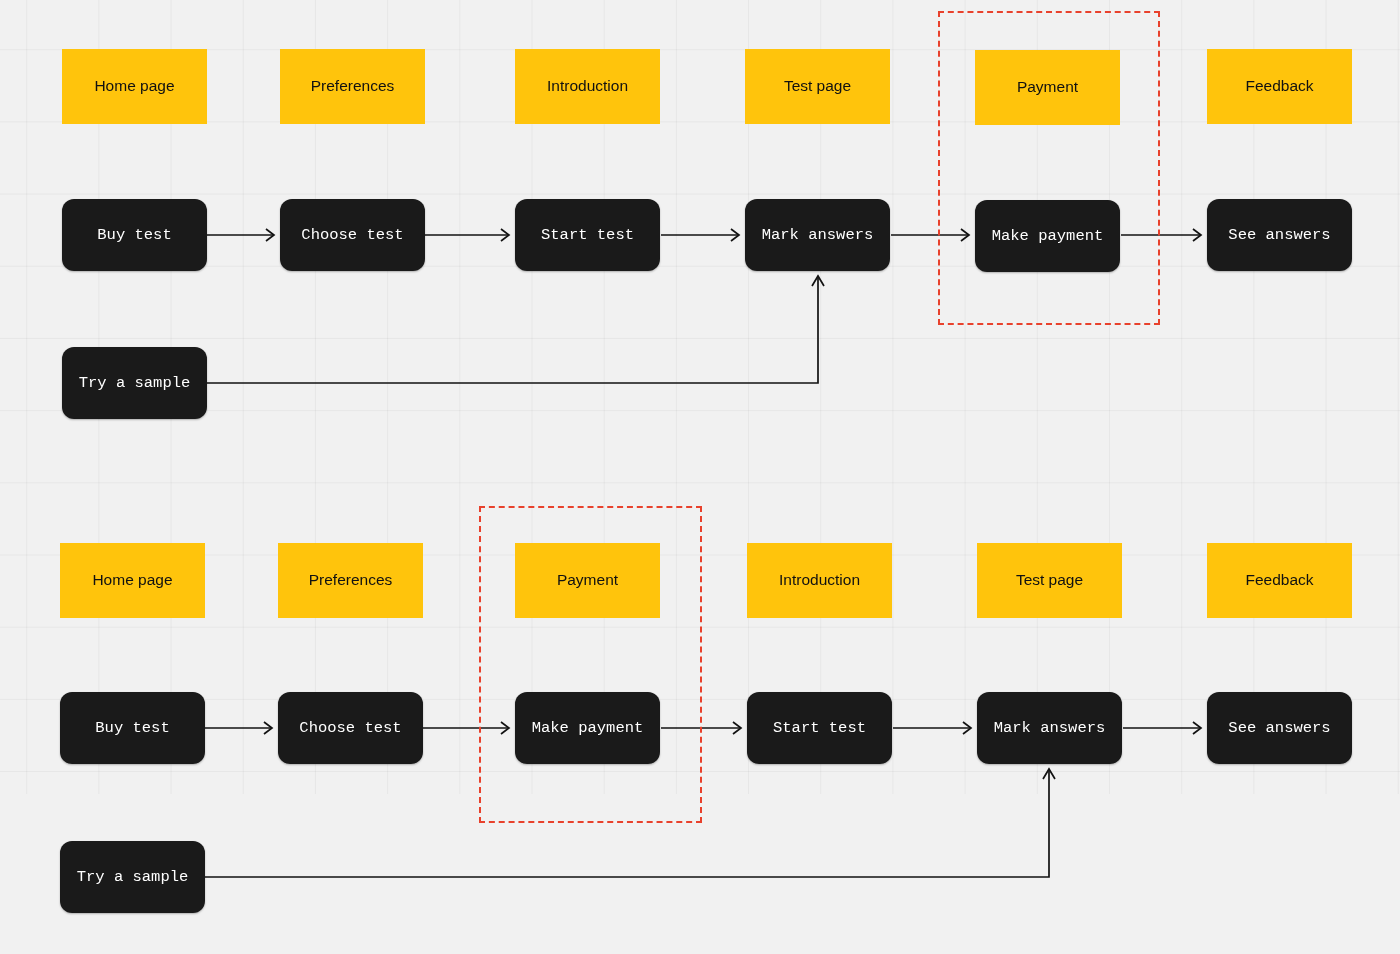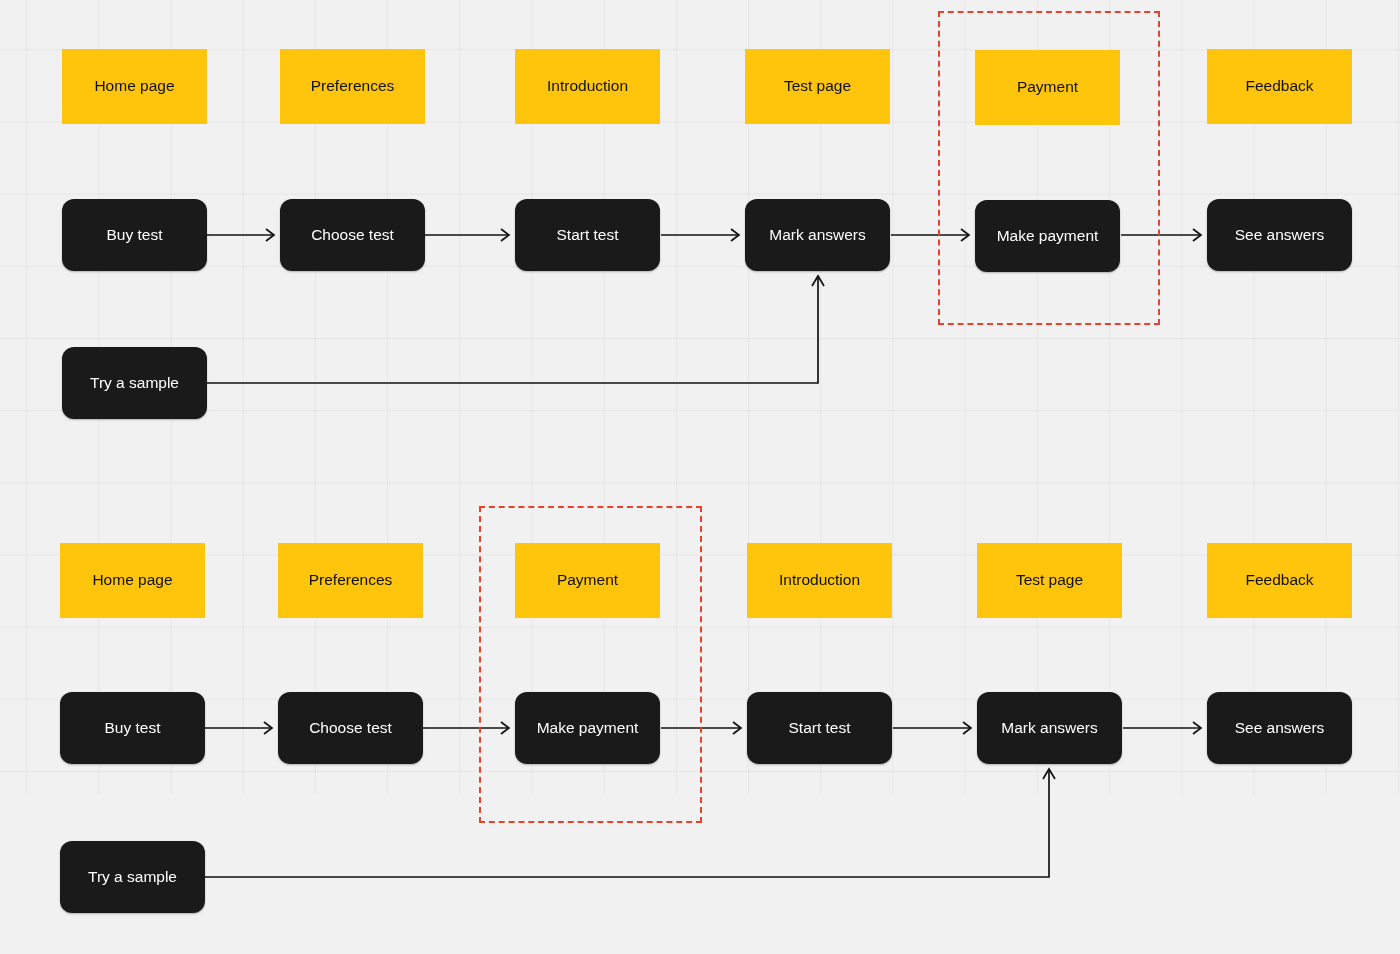--- a/index.html
+++ b/index.html
@@ -41,20 +41,21 @@
     height: 75px;
   }
   .action-node {
     background: #1A1A1A;
     color: #FFFFFF;
     font-size: 15.5px;
     border-radius: 12px;
     width: 145px;
     height: 72px;
     box-shadow: 0 1px 2px rgba(0,0,0,0.28);
+    font-family: Liberation Mono, monospace;
   }
   .dashed-box {
     position: absolute;
     box-sizing: border-box;
     border: 2px dashed #E8412C;
     background: transparent;
     pointer-events: none;
   }
   svg.edges {
     position: absolute;

